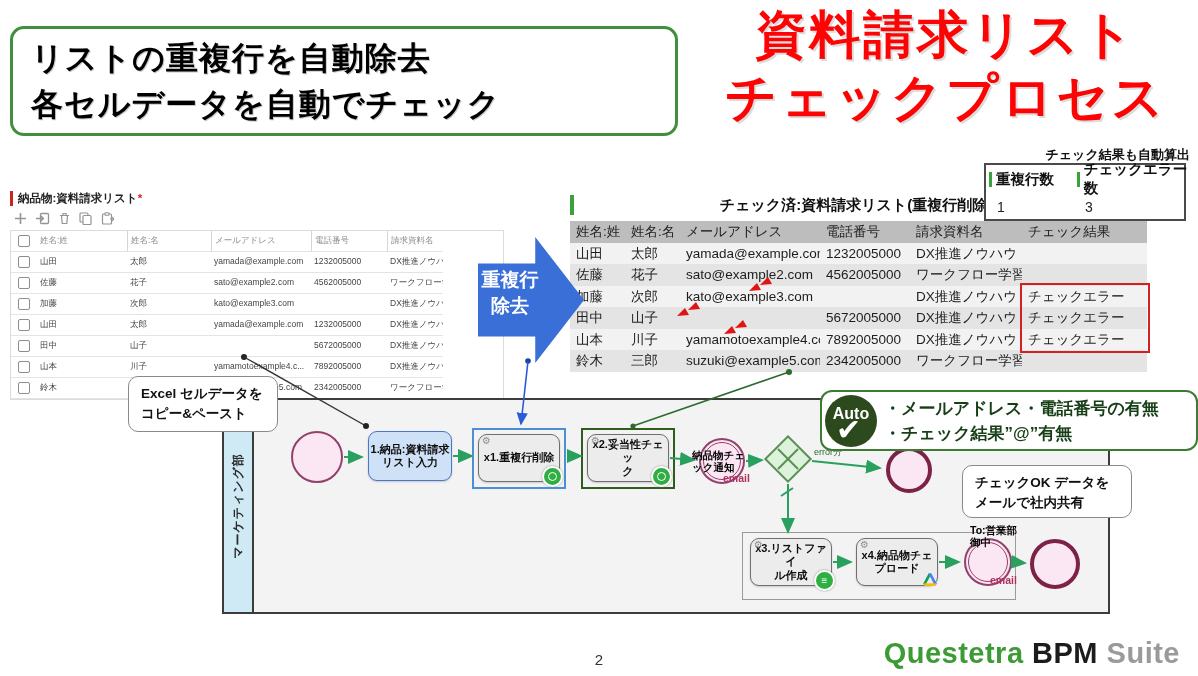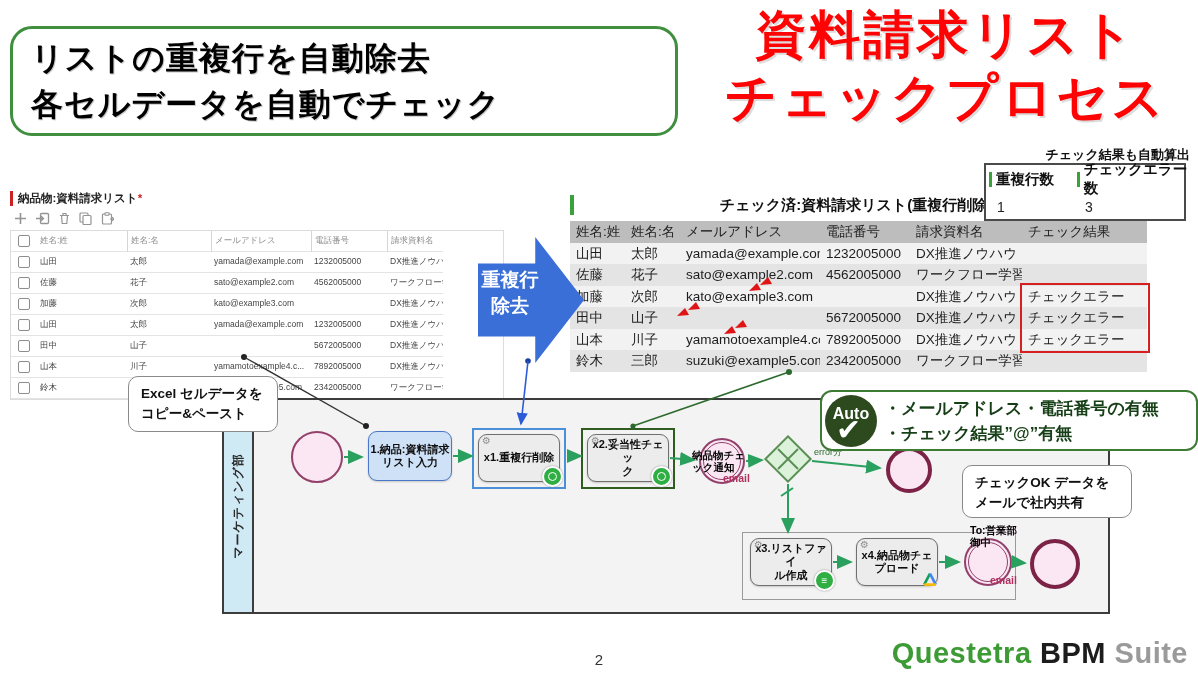--- a/index.html
+++ b/index.html
@@ -1,20 +1,20 @@
 <!DOCTYPE html>
 <html><head>
 <meta charset="utf-8">
 <style>
   html,body{margin:0;padding:0;background:#fff;}
   #canvas{position:relative;width:1198px;height:676px;background:#fff;overflow:hidden;
           font-family:"Liberation Sans","DejaVu Sans",sans-serif;}
   
   .headline-box{position:absolute;left:10px;top:26px;width:668px;height:110px;border:3px solid #3f8f3f;
-    border-radius:22px;padding:4px 18px;box-sizing:border-box;display:flex;flex-direction:column;justify-content:center;}
+    border-radius:14px;padding:4px 18px;box-sizing:border-box;display:flex;flex-direction:column;justify-content:center;}
   .headline-box .hl{font-size:32px;font-weight:800;color:#000;line-height:1.45;text-shadow:1px 1px 0 #c9c9c9;letter-spacing:1px;}
   
   .main-title{position:absolute;left:696px;top:4px;width:500px;text-align:center;color:#fd0303;
     font-weight:900;font-size:51px;line-height:1.23;letter-spacing:3px;text-shadow:2px 2px 0 #dcdcdc;}
   .note{position:absolute;left:1028px;top:146px;width:162px;font-size:13px;color:#111;font-weight:bold;text-align:right;}
   
   .stats{position:absolute;left:984px;top:163px;width:202px;height:58px;border:2px solid #4a4a4a;background:#fff;
     display:grid;grid-template-columns:88px 114px;grid-template-rows:28px 28px;box-sizing:border-box;z-index:25;}
   .stats .hc{font-size:14.5px;font-weight:bold;color:#111;display:flex;align-items:center;}
   .stats .hc .gbar{display:inline-block;width:3px;height:15px;background:#3aa23a;margin:0 4px 0 3px;}
@@ -80,21 +80,21 @@
   .gateway{position:absolute;left:771px;top:442px;width:34px;height:34px;background:#ddf2da;border:2px solid #5a8f55;
     transform:rotate(45deg);z-index:12;box-sizing:border-box;}
   .group-rect{position:absolute;left:742px;top:532px;width:272px;height:66px;border:1.4px solid #9a9a9a;z-index:9;}
   .ev-label{position:absolute;z-index:14;font-size:10.5px;font-weight:bold;color:#000;text-align:left;line-height:1.15;
     text-shadow:0 0 2px #fbe7f4;}
   .email-label{position:absolute;z-index:14;font-size:10.5px;font-weight:bold;color:#b03060;text-align:center;}
   .error-label{position:absolute;left:814px;top:446px;font-size:9px;color:#2d6a2d;z-index:31;}
   
   #overlay{position:absolute;left:0;top:0;z-index:30;pointer-events:none;}
   .page-num{position:absolute;left:50%;bottom:8px;transform:translateX(-50%);font-size:15px;color:#333;}
-  .logo{position:absolute;right:10px;bottom:6px;font-size:29px;font-weight:bold;letter-spacing:0.5px;text-align:center;}
+  .logo{position:absolute;right:18px;bottom:6px;font-size:29px;font-weight:bold;letter-spacing:0.5px;text-align:center;}
   .logo .p1{color:#3d9b35;}
   .logo .p2{color:#1c1c1c;}
   .logo .p3{color:#9a9a9a;}
 </style>
 </head>
 <body>
 
 <div id="canvas">
 
   <div class="headline-box">

